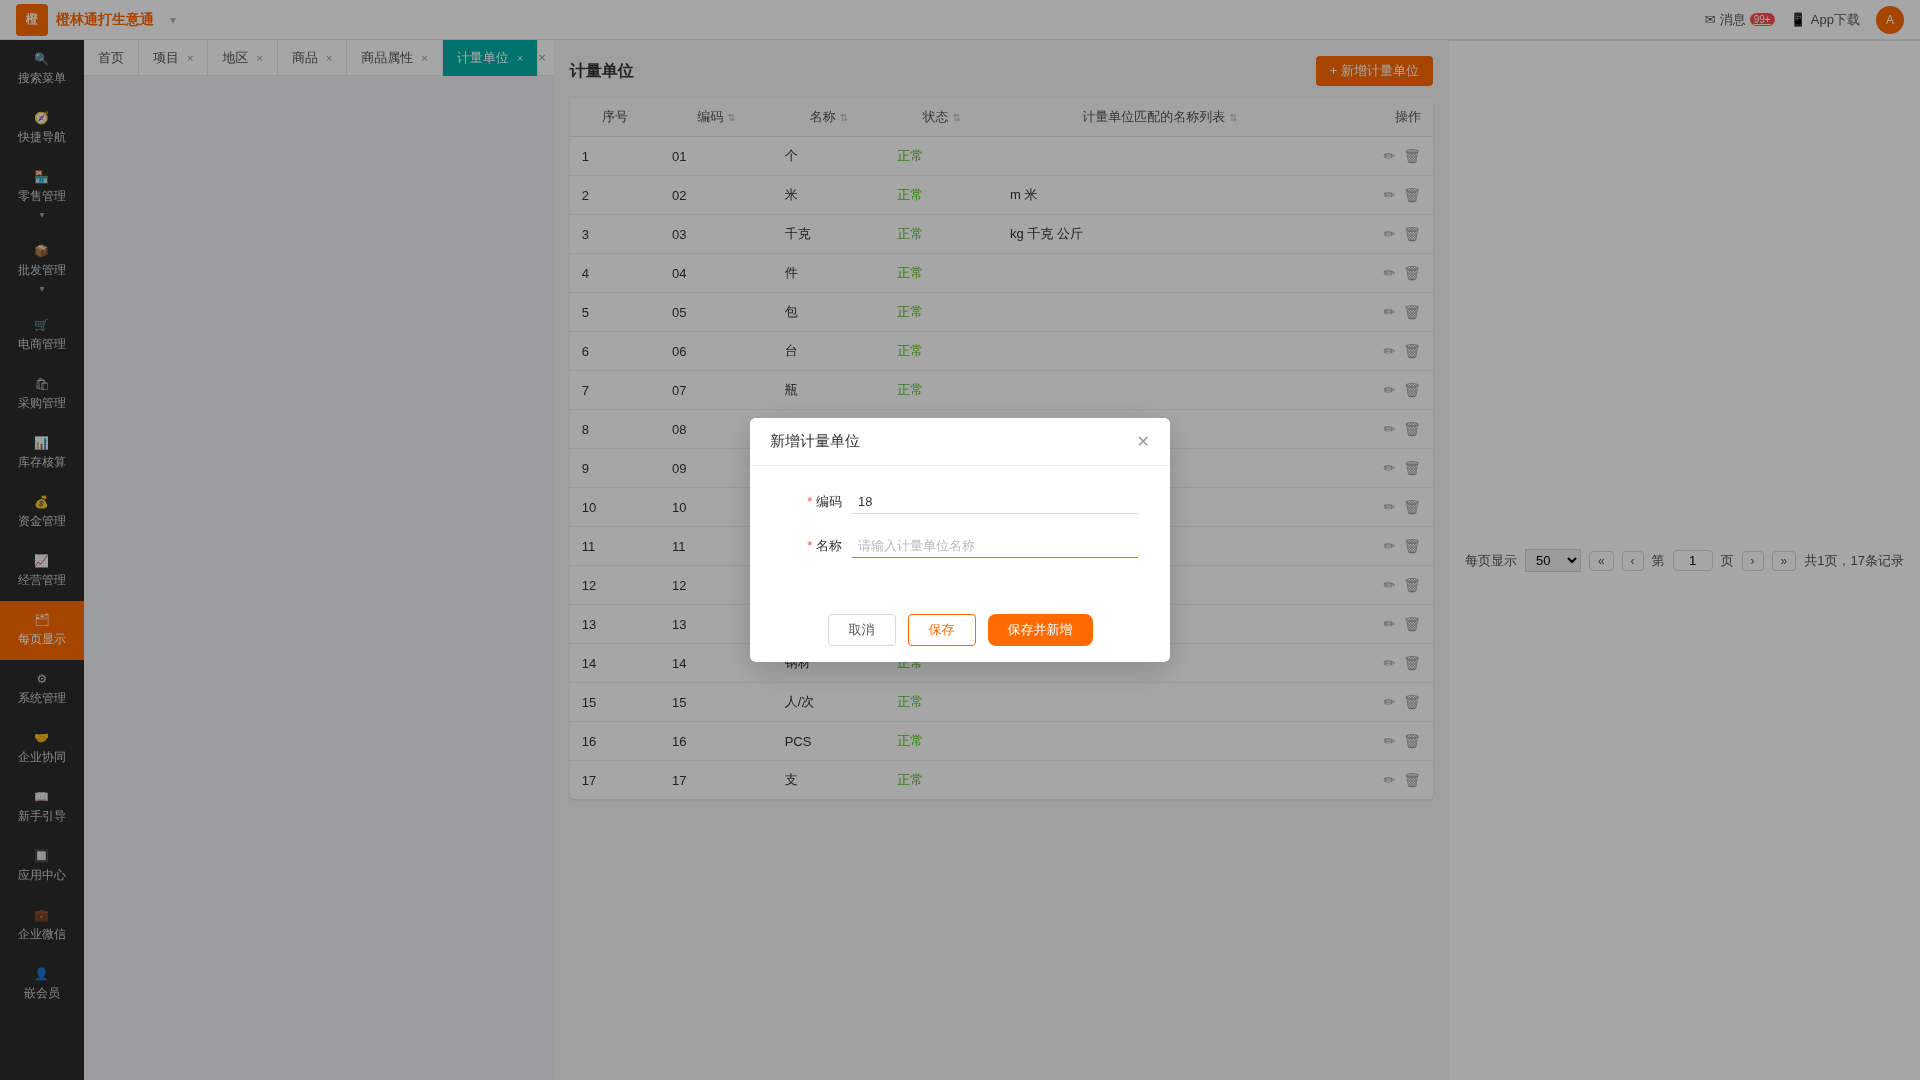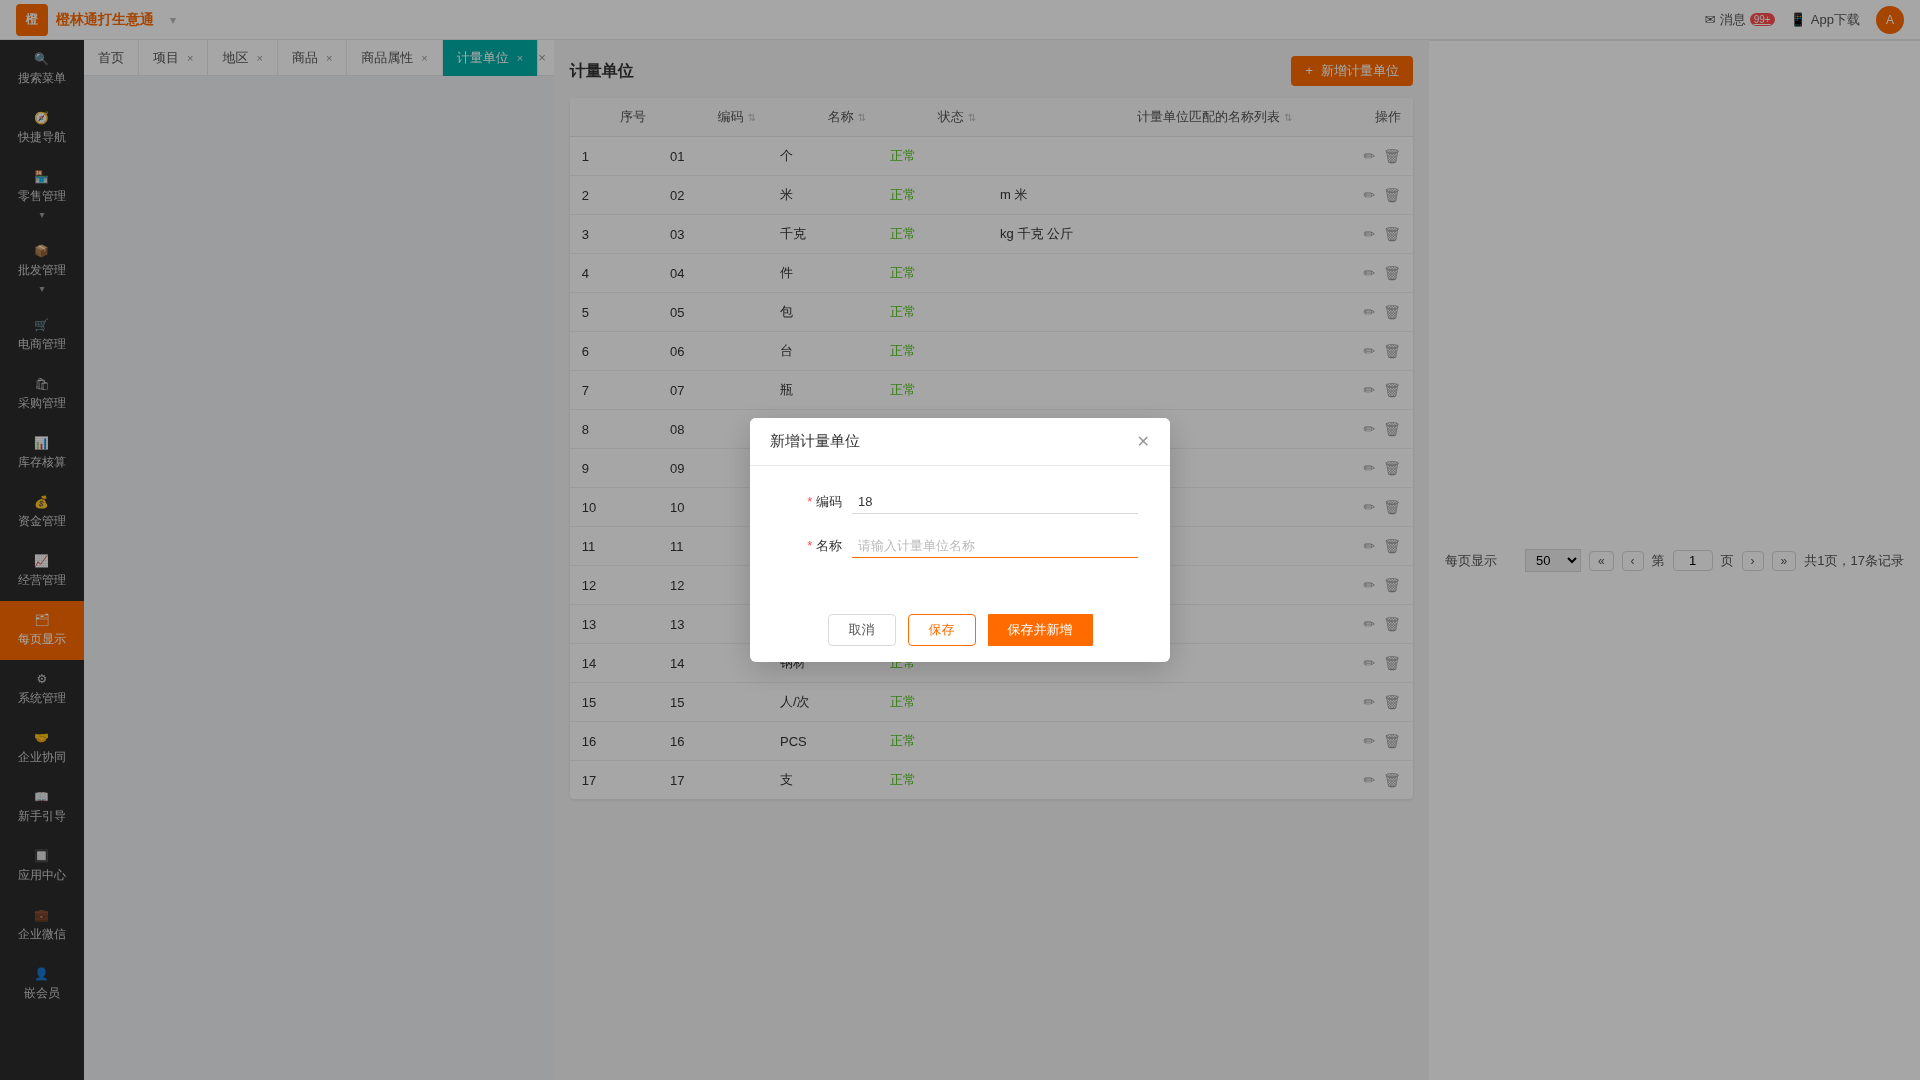--- a/index.html
+++ b/index.html
@@ -173,37 +173,36 @@
       color: #333;
     }
     .add-btn {
       background: #ff6b00;
       color: white;
       border: none;
       padding: 6px 14px;
       border-radius: 4px;
       cursor: pointer;
       font-size: 13px;
-      font-family: Liberation Mono, monospace;
     }
 
     
     .data-table {
       width: 100%;
       background: #fff;
       border-collapse: collapse;
       border-radius: 4px;
       overflow: hidden;
       box-shadow: 0 1px 3px rgba(0,0,0,0.1);
     }
     .data-table th {
       background: #fafafa;
       border-bottom: 1px solid #e8e8e8;
       padding: 10px 12px;
-      text-align: right;
+      text-align: center;
       font-weight: 500;
       color: #555;
       font-size: 13px;
     }
     .data-table td {
       padding: 10px 12px;
       border-bottom: 1px solid #f0f0f0;
       font-size: 13px;
       color: #333;
     }
@@ -233,21 +232,20 @@
       border-top: 1px solid #e8e8e8;
       gap: 8px;
       font-size: 13px;
       color: #555;
     }
     .page-size-select {
       border: 1px solid #d9d9d9;
       border-radius: 0;
       padding: 2px 6px;
       font-size: 13px;
-      margin-left: 20px;
     }
     .page-btn {
       border: 1px solid #d9d9d9;
       background: #fff;
       padding: 2px 8px;
       border-radius: 4px;
       cursor: pointer;
       font-size: 12px;
       color: #555;
     }
@@ -347,21 +345,21 @@
       color: #ff6b00;
       border-radius: 4px;
       cursor: pointer;
       font-size: 13px;
     }
     .btn-save-new {
       padding: 6px 20px;
       background: #ff6b00;
       color: #fff;
       border: none;
-      border-radius: 1px;
+      border-radius: 8px;
       cursor: pointer;
       font-size: 13px;
     }
   </style>
 </head>
 <body>
 
 <div class="top-header">
   <div class="logo-area">
     <div class="logo-icon">橙</div>

